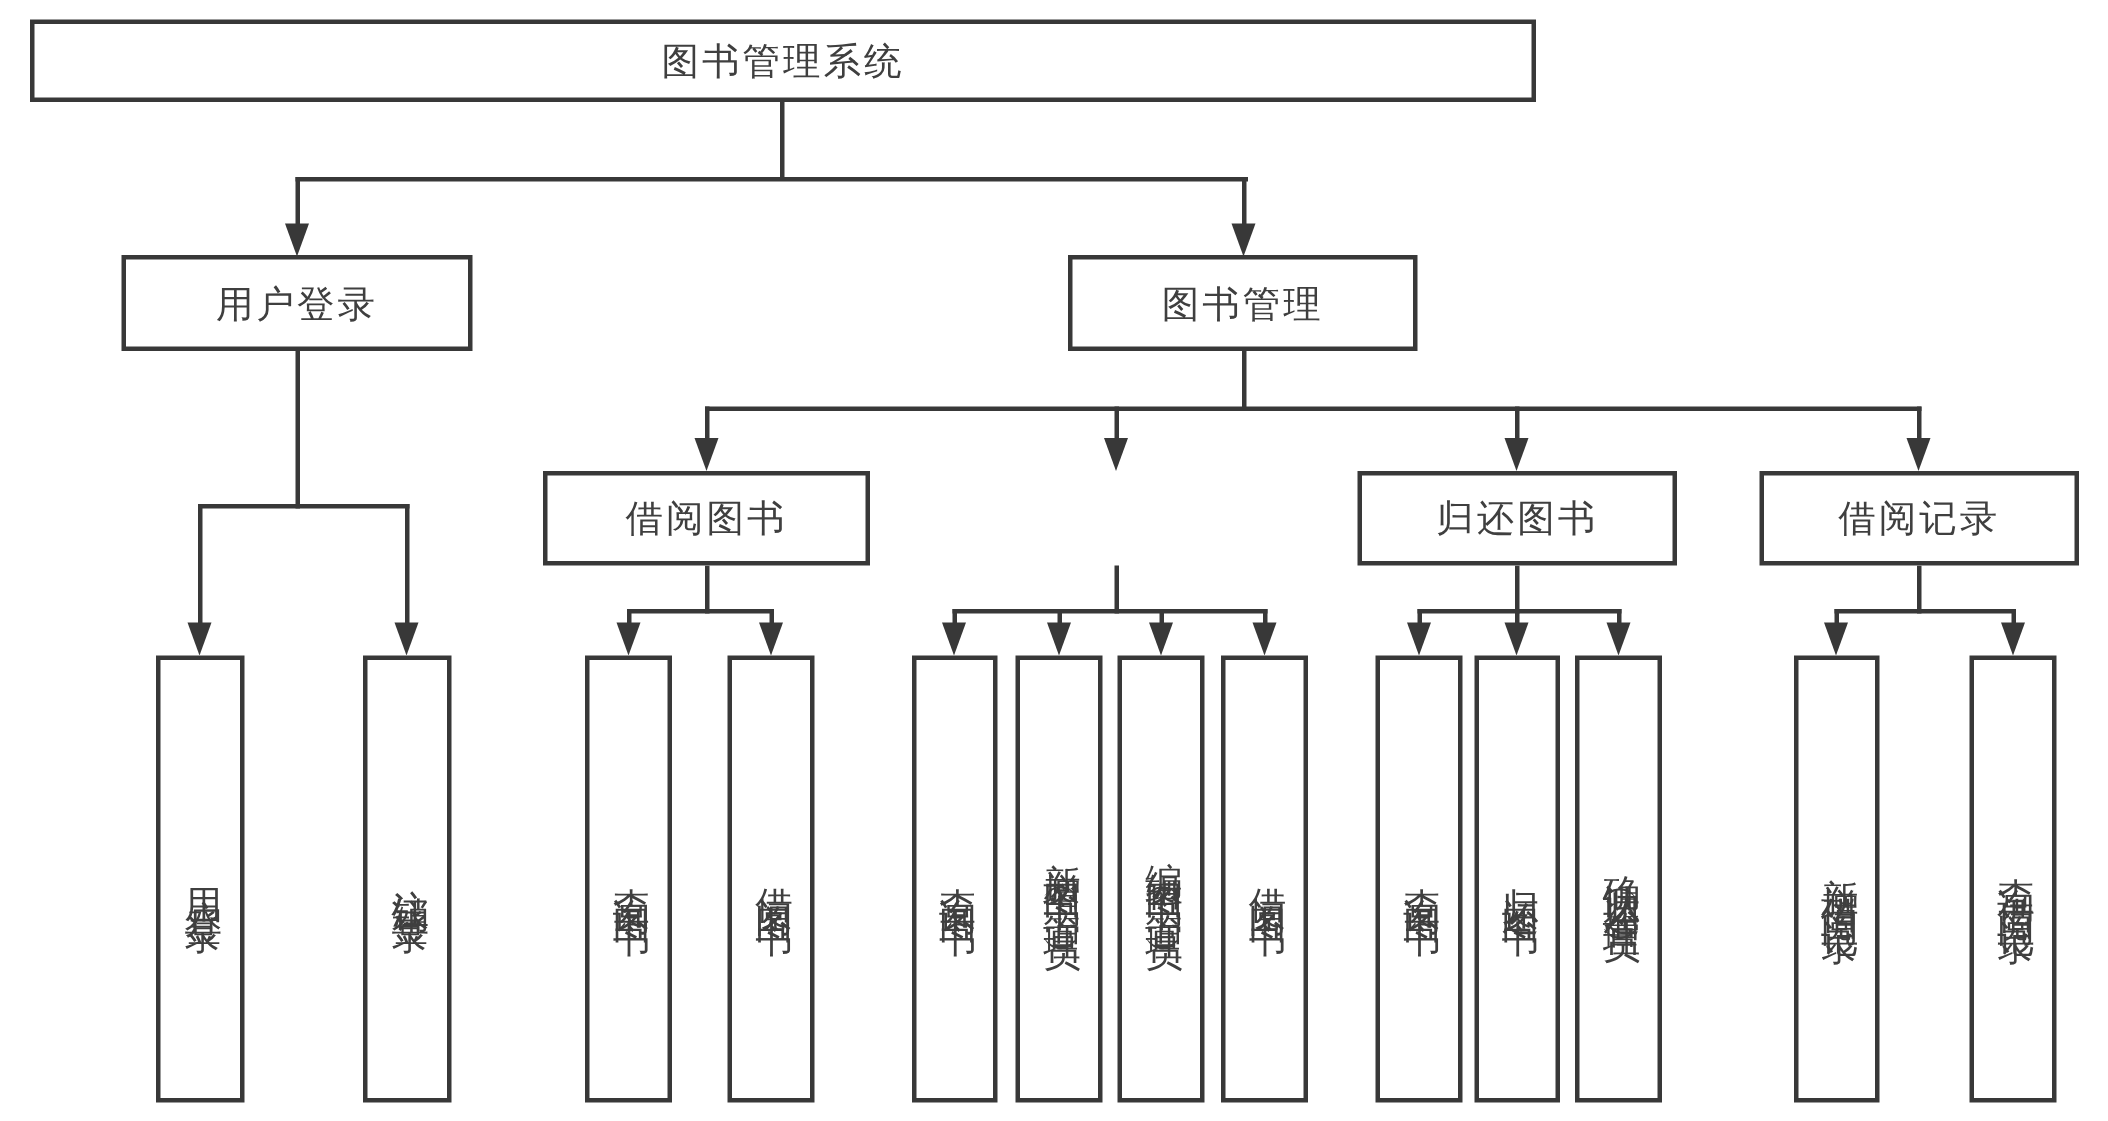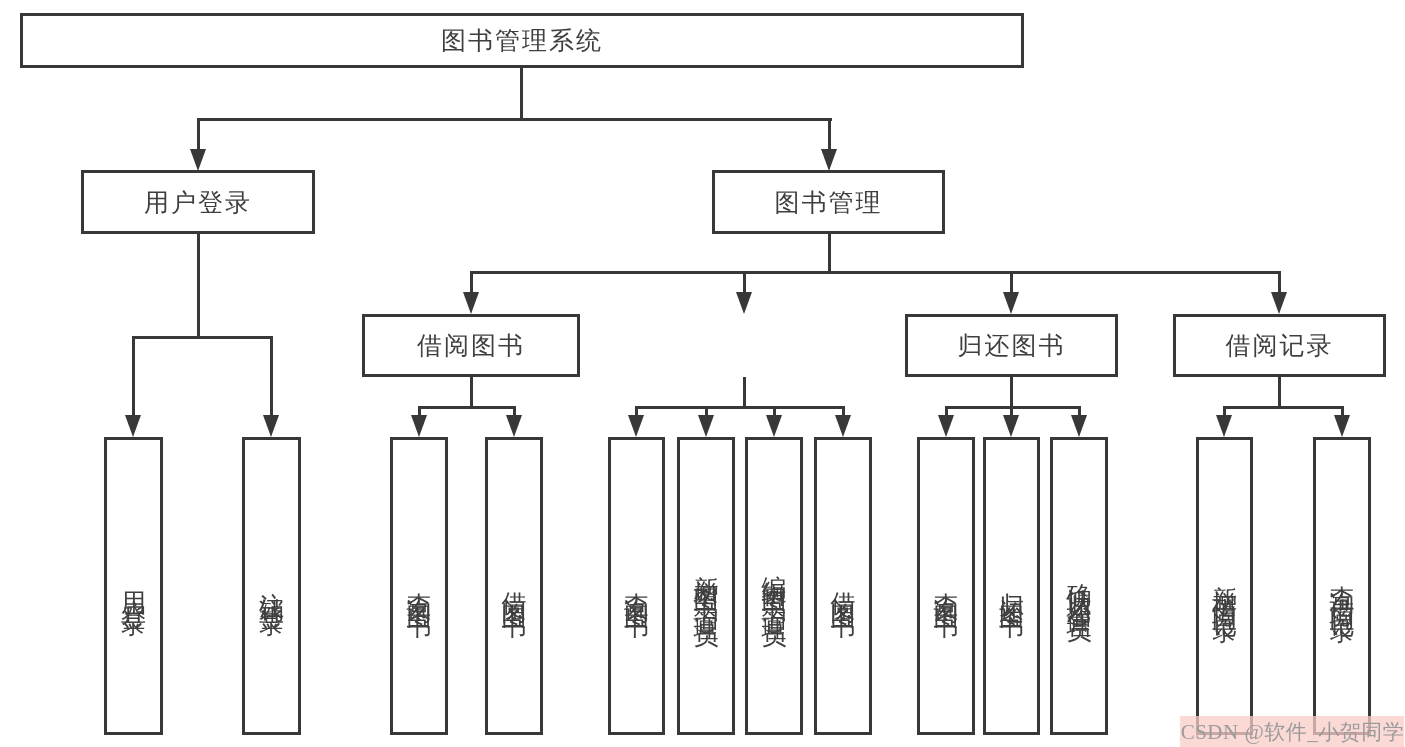--- a/index.html
+++ b/index.html
@@ -1,18 +1,18 @@
 <!DOCTYPE html>
 <html><head>
 <meta charset="utf-8">
 <style>
   html,body{margin:0;padding:0;background:#fff;}
   .canvas{
     position:relative;width:1404px;height:747px;background:#ffffff;overflow:hidden;
-    font-family:Liberation Serif, serif;color:#3f3f3f;
+    font-family:Liberation Mono, monospace;color:#3f3f3f;
   }
   .box{
     position:absolute;box-sizing:border-box;border:3px solid #383838;background:#fff;
     display:flex;align-items:center;justify-content:center;
   }
   .hlabel{font-size:25px;letter-spacing:2px;color:#3f3f3f;white-space:nowrap;}
   .leaf .vlabel{
     writing-mode:vertical-rl;text-orientation:mixed;
     font-size:25px;letter-spacing:7px;color:#3f3f3f;line-height:1;
   }
@@ -151,17 +151,14 @@
     <span class="vlabel" style="letter-spacing:5px;">确认归还（管理员）</span>
   </div>
 
   <div class="box leaf" style="left:1196px;top:437px;width:57px;height:298px;">
     <span class="vlabel">新增借阅记录</span>
   </div>
   <div class="box leaf" style="left:1313px;top:437px;width:58px;height:298px;">
     <span class="vlabel">查询借阅记录</span>
   </div>
 
-  <div class="watermark" style="background:rgba(250,205,200,0.75);">
-    <span>CSDN @软件_小贺同学</span>
-  </div>
 
 </div>
 
 </body></html>

